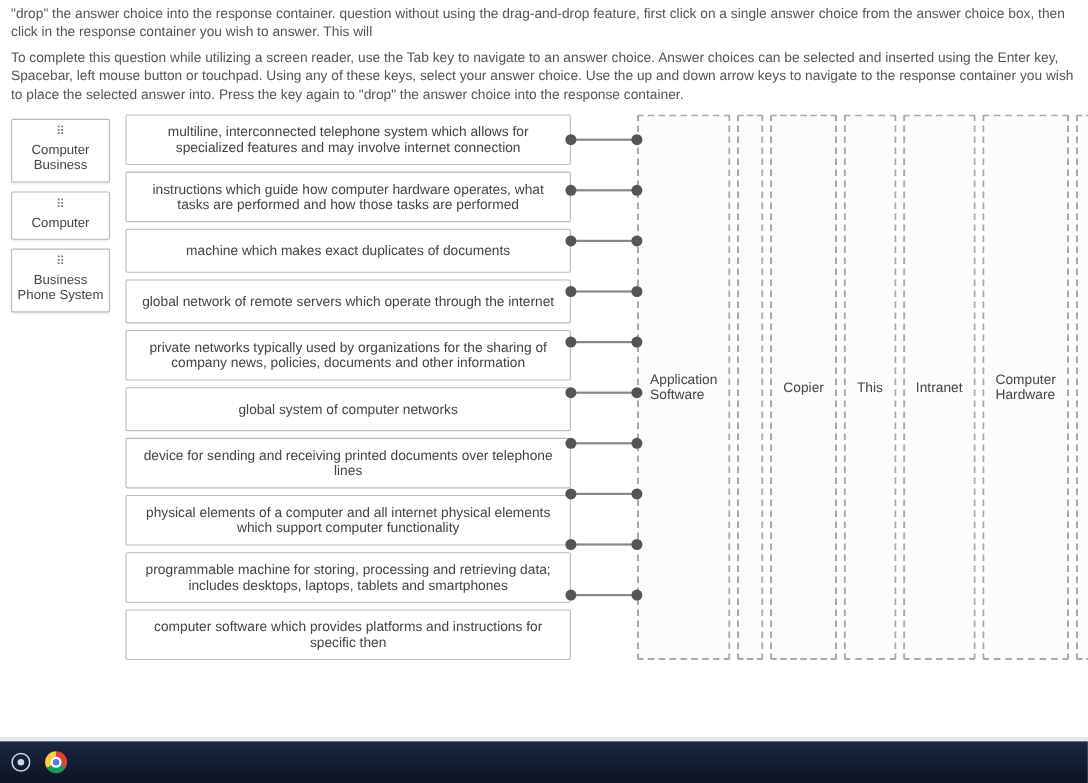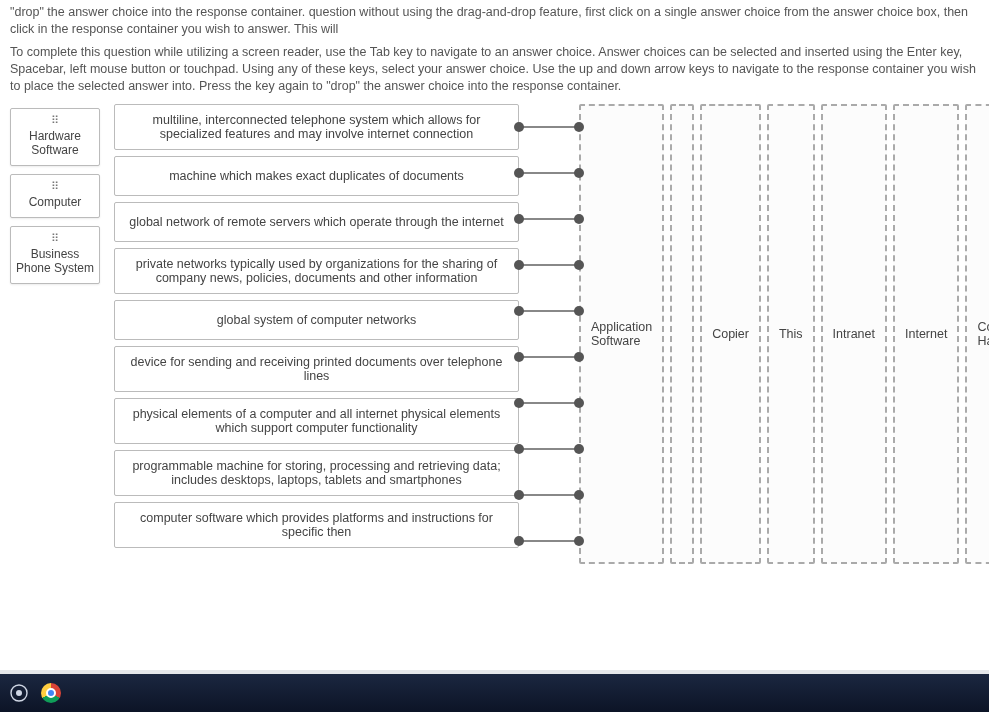--- a/index.html
+++ b/index.html
@@ -163,36 +163,37 @@
   <div class="instructions">
     <p>"drop" the answer choice into the response container. question without using the drag-and-drop feature, first click on a single answer choice from the answer choice box, then click in the response container you wish to answer. This will</p>
     <p>To complete this question while utilizing a screen reader, use the Tab key to navigate to an answer choice. Answer choices can be selected and inserted using the Enter key, Spacebar, left mouse button or touchpad. Using any of these keys, select your answer choice. Use the up and down arrow keys to navigate to the response container you wish to place the selected answer into. Press the key again to "drop" the answer choice into the response container.</p>
   </div>
 
   <div class="dnd-area">
 
     <div class="draggables">
       <div class="drag-item">
         <div class="drag-handle">⠿</div>
-        <div>Hardware Software</div>
+        <div>Computer Business</div>
       </div>
       <div class="drag-item">
         <div class="drag-handle">⠿</div>
         <div>Computer</div>
       </div>
       <div class="drag-item">
         <div class="drag-handle">⠿</div>
         <div>Business Phone System</div>
       </div>
     </div>
 
     <div class="match-area">
 
       <div class="defs-col">
         <div class="def-box">multiline, interconnected telephone system which allows for specialized features and may involve internet connection</div>
+        <div class="def-box">instructions which guide how computer hardware operates, what tasks are performed and how those tasks are performed</div>
         <div class="def-box">machine which makes exact duplicates of documents</div>
         <div class="def-box">global network of remote servers which operate through the internet</div>
         <div class="def-box">private networks typically used by organizations for the sharing of company news, policies, documents and other information</div>
         <div class="def-box">global system of computer networks</div>
         <div class="def-box">device for sending and receiving printed documents over telephone lines</div>
         <div class="def-box">physical elements of a computer and all internet physical elements which support computer functionality</div>
         <div class="def-box">programmable machine for storing, processing and retrieving data; includes desktops, laptops, tablets and smartphones</div>
         <div class="def-box">computer software which provides platforms and instructions for specific then</div>
       </div>
 
@@ -228,21 +229,20 @@
             <div class="connector"></div>
           </div>
       </div>
 
       <div class="targets-col">
         <div class="target-box">Application Software</div>
         <div class="target-box empty"></div>
         <div class="target-box">Copier</div>
         <div class="target-box">This</div>
         <div class="target-box">Intranet</div>
-        <div class="target-box">Internet</div>
         <div class="target-box">Computer Hardware</div>
         <div class="target-box">Fax Machine</div>
         <div class="target-box empty"></div>
         <div class="target-box empty"></div>
       </div>
 
     </div>
   </div>
 </div>
 

